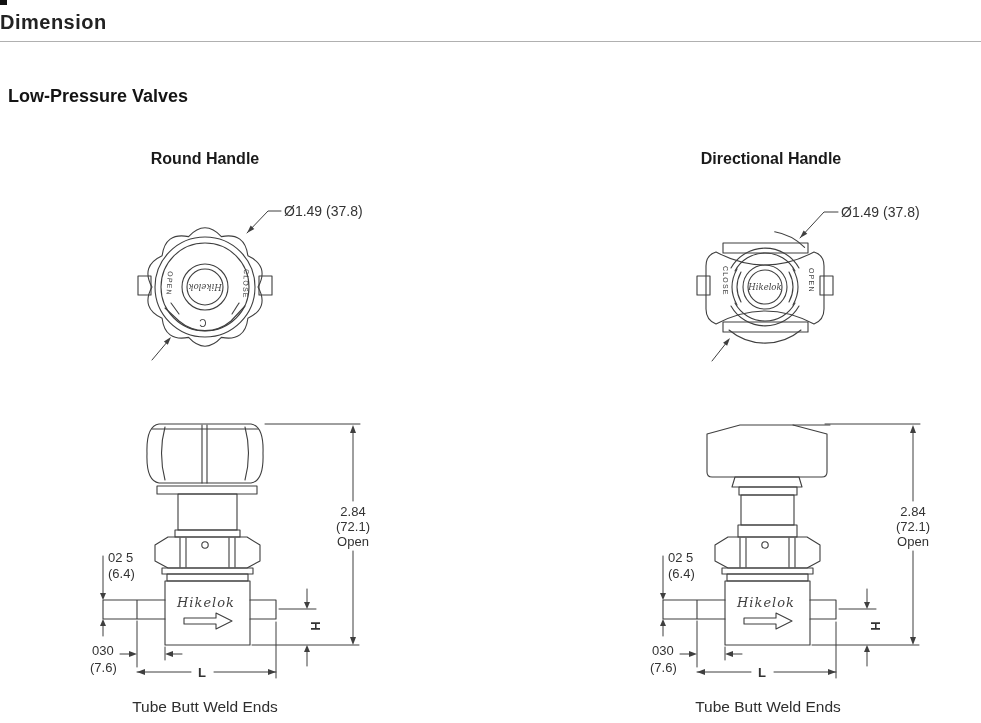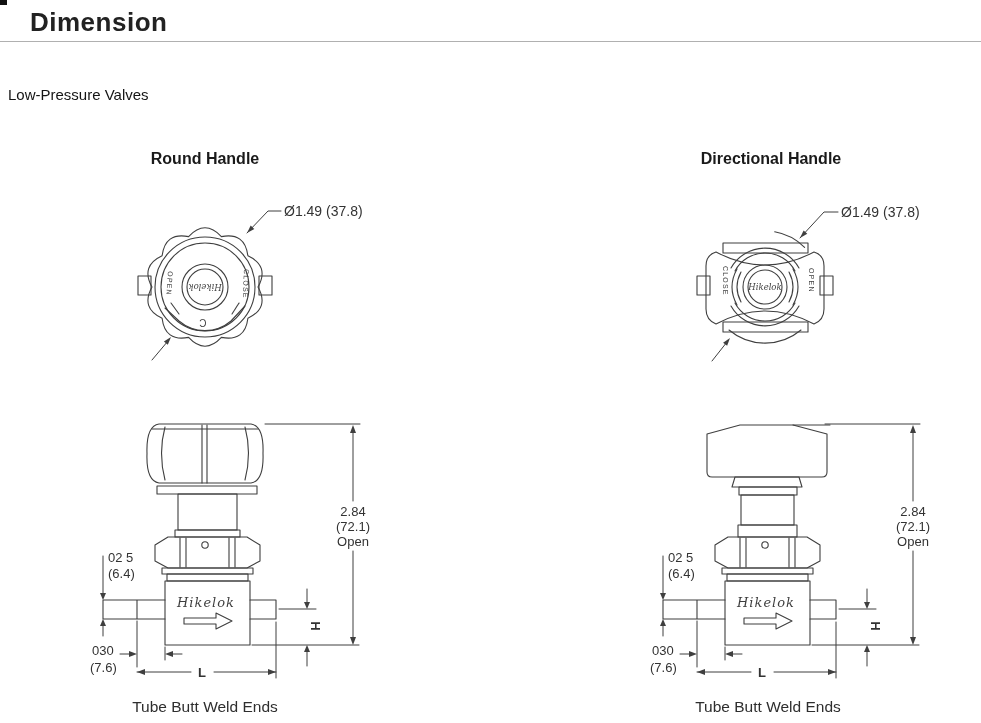--- a/index.html
+++ b/index.html
@@ -1,23 +1,23 @@
 <!DOCTYPE html>
 <html><head>
 <meta charset="utf-8">
 <style>
   html,body{margin:0;padding:0;background:#ffffff;}
   .page{position:relative;width:981px;height:723px;background:#ffffff;overflow:hidden;
         font-family:"Liberation Sans",sans-serif;}
   .corner-mark{position:absolute;left:0;top:0;width:7px;height:5px;background:#111;}
   .header-bar{position:absolute;left:0;top:4px;width:981px;height:37px;
 Start      background:linear-gradient(#d8d8d8,#c3c3c3);border-bottom:1px solid #b0b0b0;}
-  .header-bar .title{display:block;padding-left:30px;line-height:36px;
-      font-size:26px;font-weight:bold;color:#222;letter-spacing:0.5px;}
-  .section-title{position:absolute;left:8px;top:86px;font-size:15px;font-weight:normal;color:#141414;}
+  .header-bar .title{display:block;line-height:36px;
+      font-size:20px;font-weight:bold;color:#222;letter-spacing:0.5px;}
+  .section-title{position:absolute;left:8px;top:86px;font-size:18px;font-weight:bold;color:#141414;}
   svg.drawing{position:absolute;left:0;top:0;width:981px;height:723px;}
   .ln{fill:none;stroke:#3f3f3f;stroke-width:1.1;stroke-linejoin:round;stroke-linecap:round;}
   .dim{fill:none;stroke:#3f3f3f;stroke-width:1;stroke-linejoin:round;stroke-linecap:round;}
   .ar{fill:#3f3f3f;stroke:none;}
   .dtxt{font:13px "Liberation Sans",sans-serif;fill:#333;}
   .dctr{text-anchor:middle;}
   .sym{font:bold 13px "Liberation Sans",sans-serif;fill:#333;text-anchor:middle;}
   .dia{font:14px "Liberation Sans",sans-serif;fill:#333;}
   .cap{font:15.5px "Liberation Sans",sans-serif;fill:#2e2e2e;text-anchor:middle;}
   .ctitle{font:bold 16px "Liberation Sans",sans-serif;fill:#1a1a1a;text-anchor:middle;}

